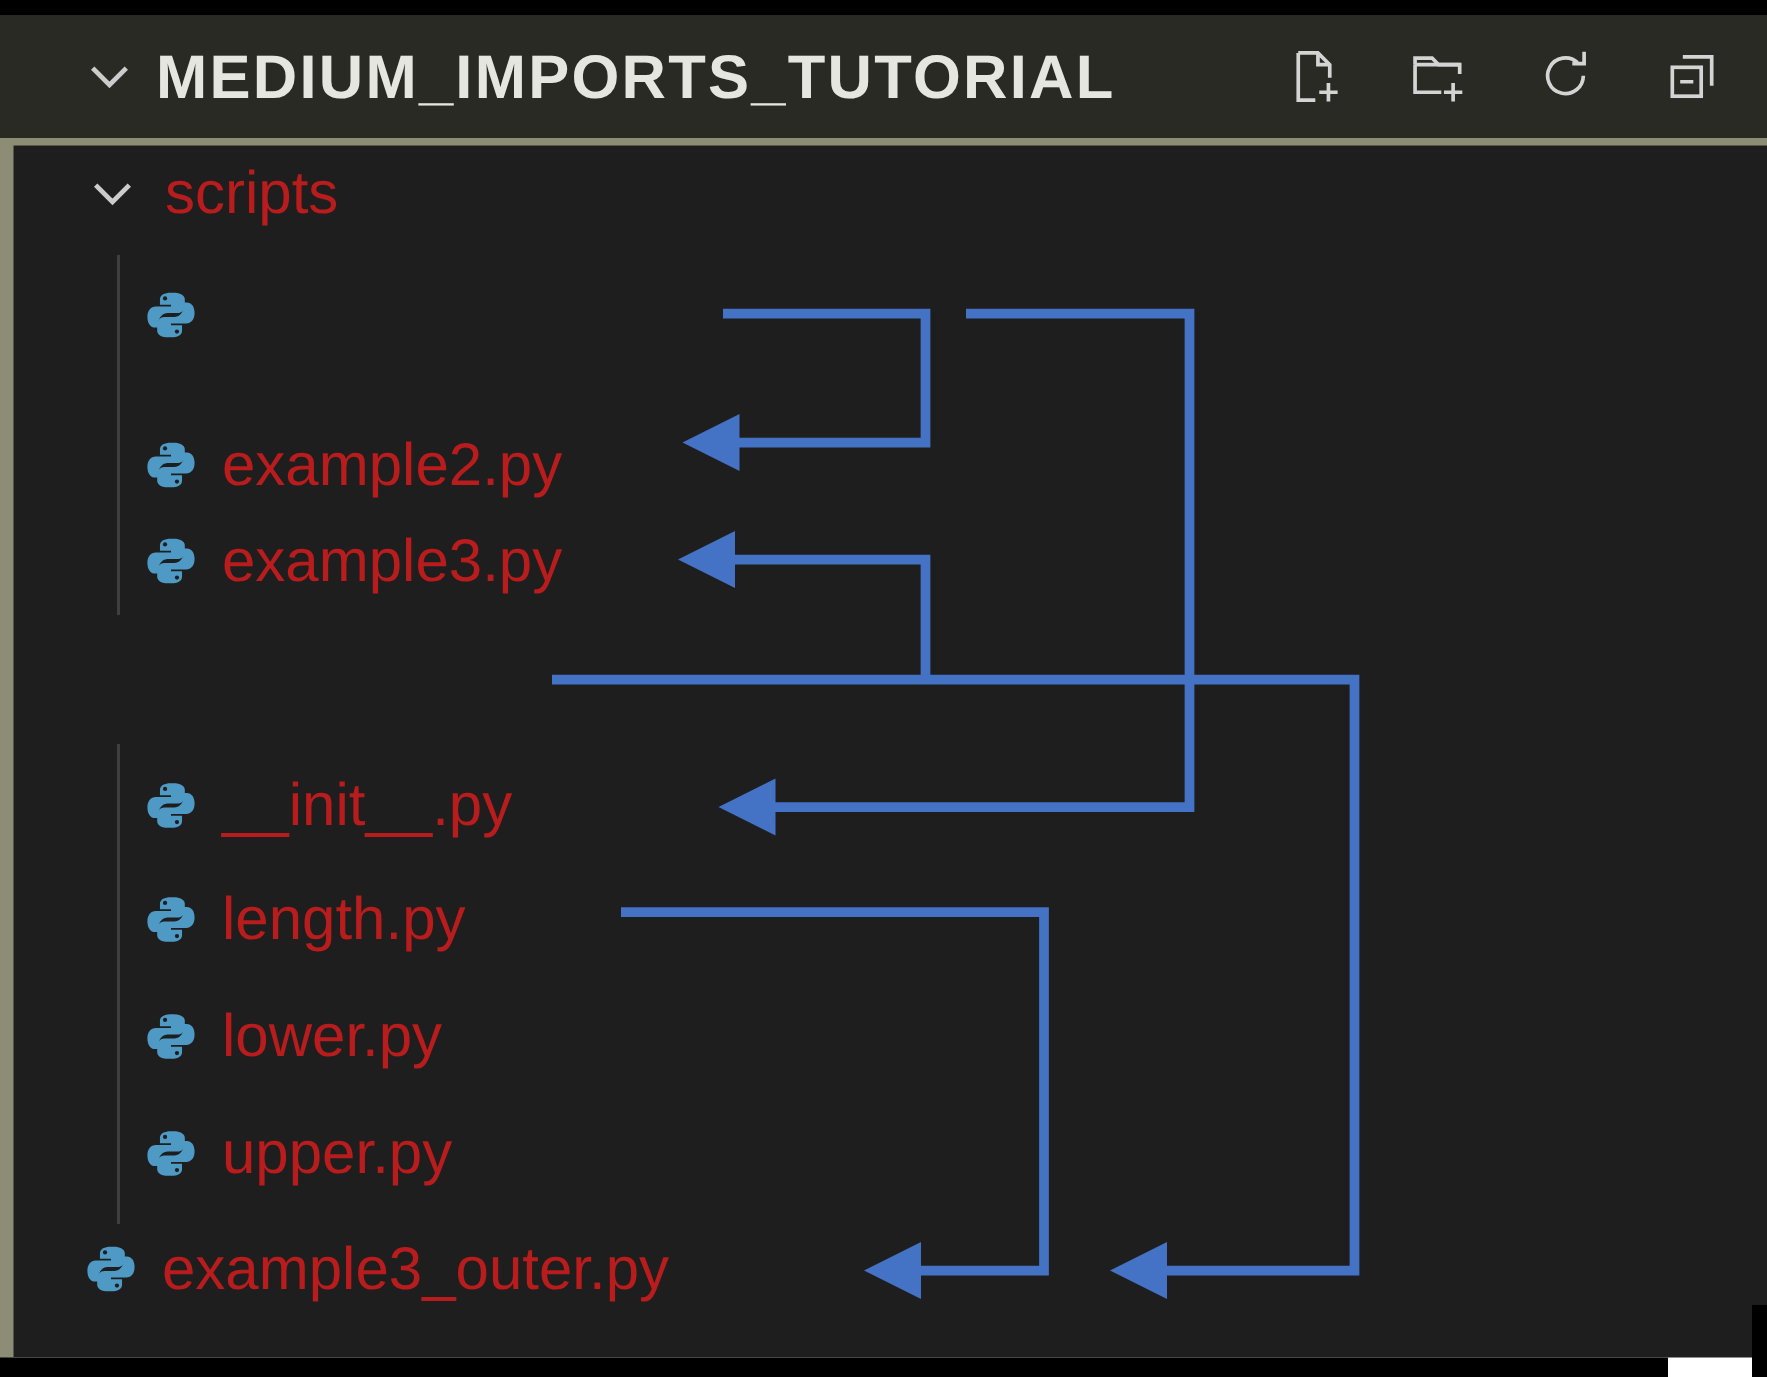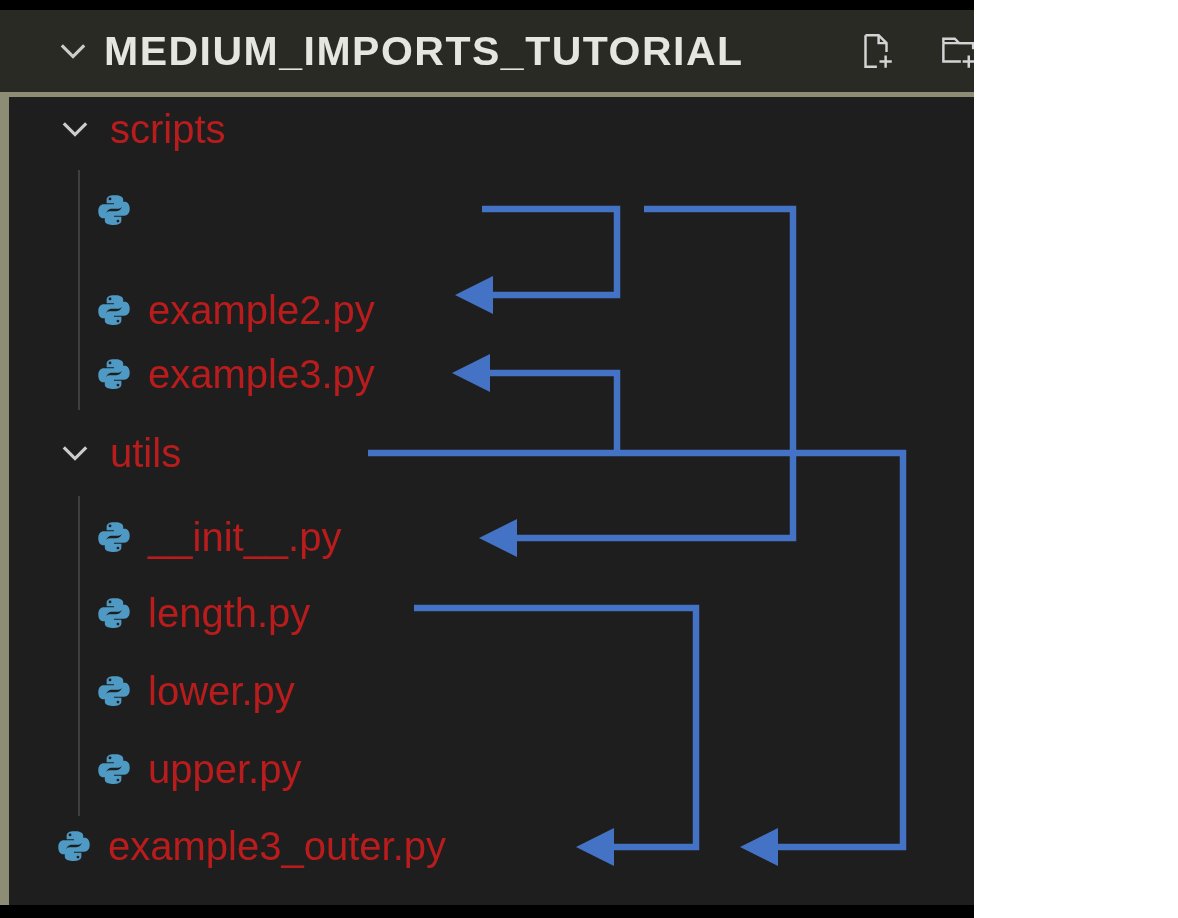--- a/index.html
+++ b/index.html
@@ -1,16 +1,16 @@
 <!DOCTYPE html>
 <html><head>
 <meta charset="utf-8">
 <style>
   html,body{margin:0;padding:0;background:#ffffff;}
-  .canvas{position:relative;width:974px;height:918px;background:#ffffff;overflow:hidden;
+  .canvas{position:relative;width:1178px;height:918px;background:#ffffff;overflow:hidden;
           font-family:"Liberation Sans", sans-serif;}
   .black-top{position:absolute;left:0;top:0;width:1178px;height:10px;background:#000;}
   .black-bottom{position:absolute;left:0;top:905px;width:1112px;height:13px;background:#000;}
   .black-right{position:absolute;left:1168px;top:870px;width:10px;height:48px;background:#000;}
 
   .header{position:absolute;left:0;top:10px;width:1178px;height:82px;background:#2a2a24;
           display:flex;align-items:center;}
   .header .chev{margin-left:54px;}
   .title{color:#e6e6e1;font-weight:bold;font-size:41px;letter-spacing:1.5px;margin-left:12px;white-space:nowrap;}
   .actions{margin-left:auto;margin-right:26px;display:flex;gap:36px;}
@@ -135,28 +135,20 @@
           </g>
         <g transform="rotate(180 12 12)">
         <path class="pysnake" d="M11.9 1.5c-2.9 0-5.1 1-5.1 3.1v2.6h5.2v.8H4.8c-2.2 0-3.9 1.8-3.9 4.9 0 3.1 1.5 5 3.6 5h1.8v-2.6c0-2.3 1.9-4.2 4.2-4.2h4.6c1.9 0 3.4-1.6 3.4-3.5V4.6c0-2-2.3-3.1-5.2-3.1z"></path>
         <circle class="pyeye" cx="9.2" cy="4.2" r="1"></circle>
           </g>
       </svg>
       </span>
     <span class="label">example3.py</span>
   </div>
 
-  <div class="row lvl0" style="top:424px">
-    <span class="chev">
-      <svg viewBox="0 0 20 20">
-          <polyline points="3,6.5 10,13.5 17,6.5"></polyline>
-        </svg>
-      </span>
-    <span class="label">utils</span>
-  </div>
 
   <div class="row lvl1" style="top:508px">
     <span class="py-icon">
       <svg viewBox="0 0 24 24">
           <g>
         <path class="pysnake" d="M11.9 1.5c-2.9 0-5.1 1-5.1 3.1v2.6h5.2v.8H4.8c-2.2 0-3.9 1.8-3.9 4.9 0 3.1 1.5 5 3.6 5h1.8v-2.6c0-2.3 1.9-4.2 4.2-4.2h4.6c1.9 0 3.4-1.6 3.4-3.5V4.6c0-2-2.3-3.1-5.2-3.1z"></path>
         <circle class="pyeye" cx="9.2" cy="4.2" r="1"></circle>
           </g>
         <g transform="rotate(180 12 12)">
         <path class="pysnake" d="M11.9 1.5c-2.9 0-5.1 1-5.1 3.1v2.6h5.2v.8H4.8c-2.2 0-3.9 1.8-3.9 4.9 0 3.1 1.5 5 3.6 5h1.8v-2.6c0-2.3 1.9-4.2 4.2-4.2h4.6c1.9 0 3.4-1.6 3.4-3.5V4.6c0-2-2.3-3.1-5.2-3.1z"></path>

